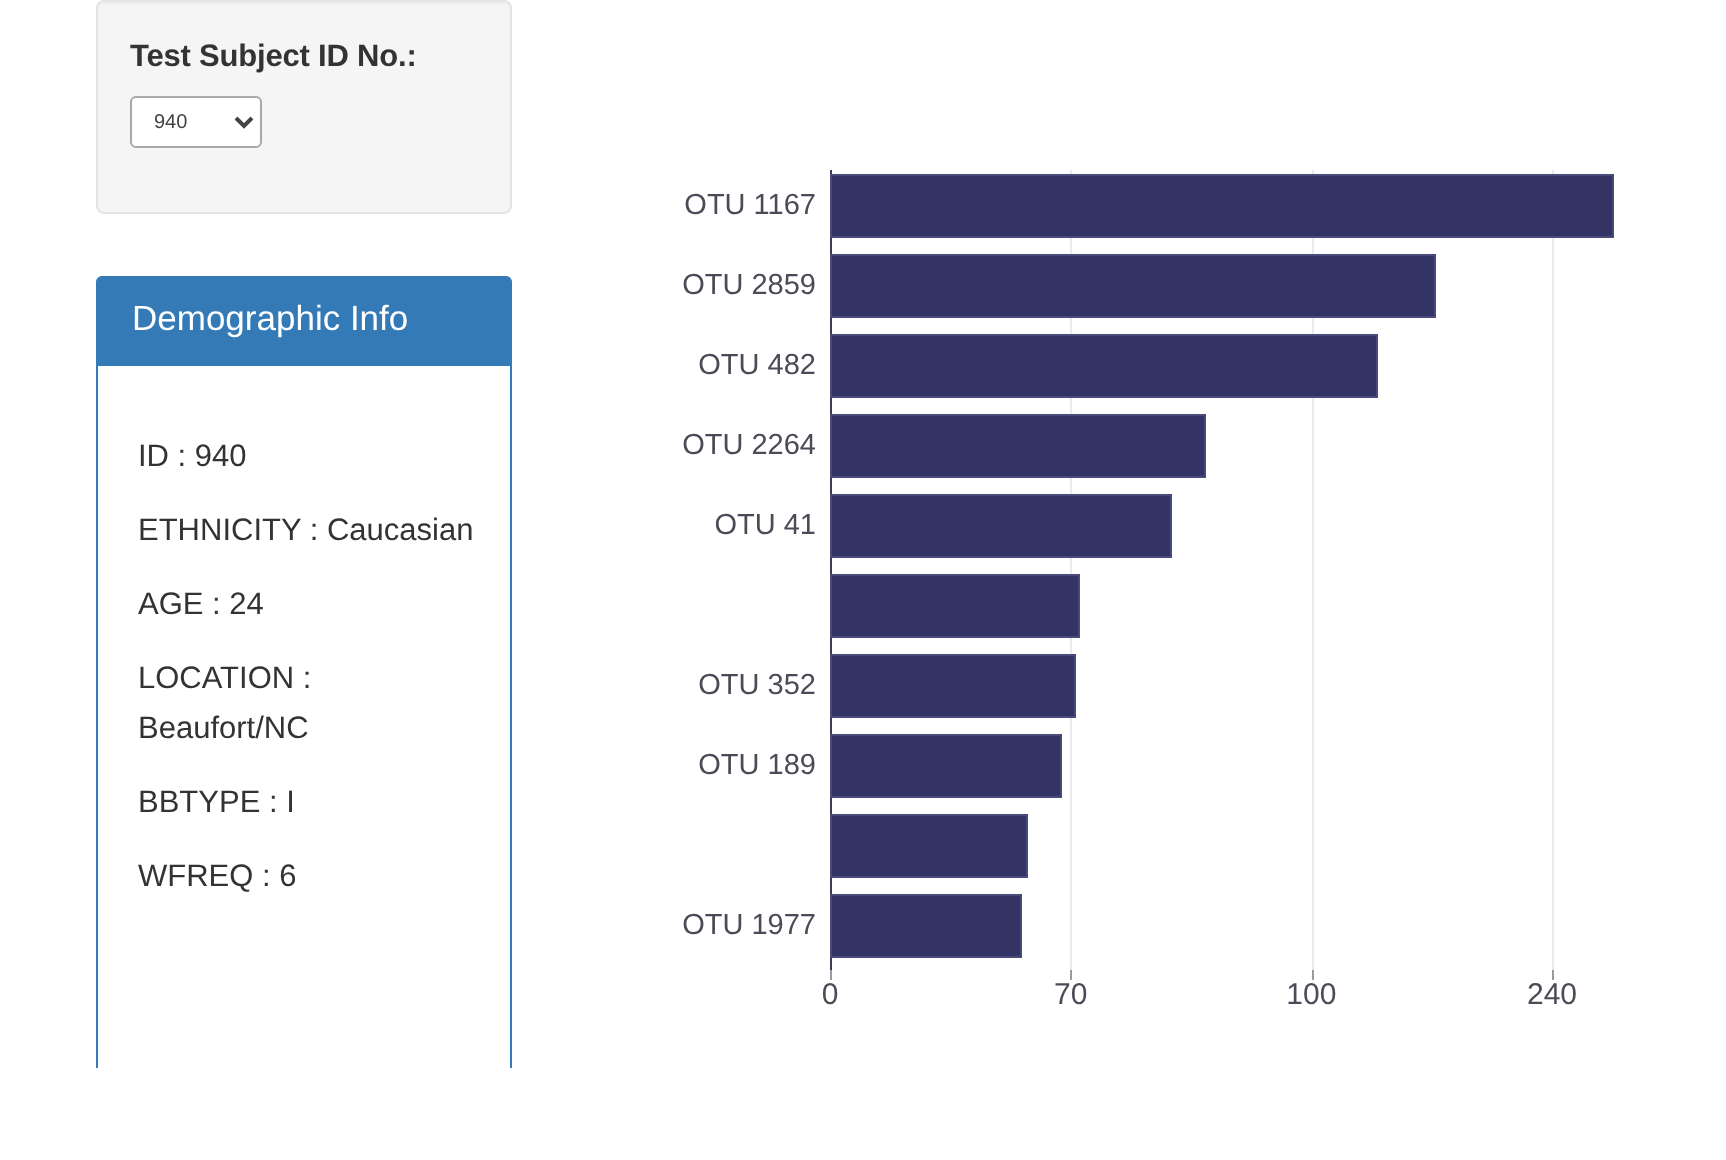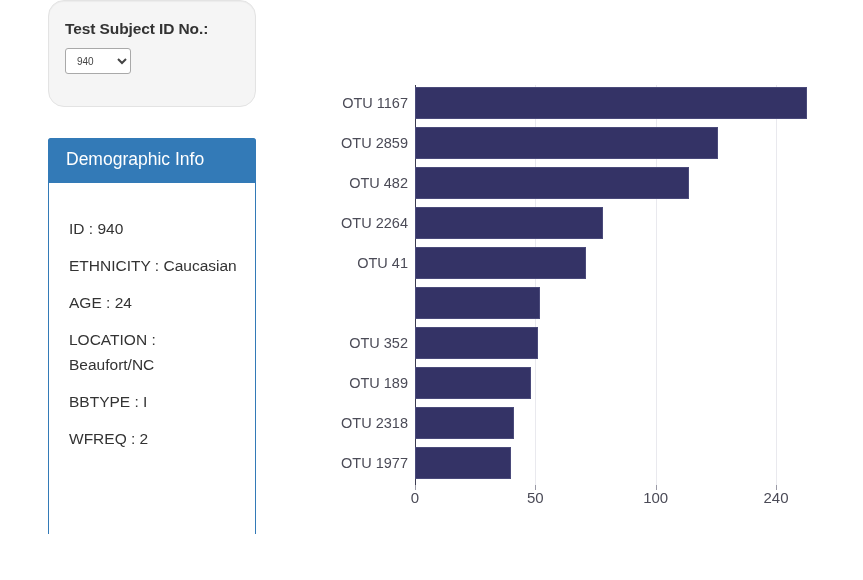--- a/index.html
+++ b/index.html
@@ -21,21 +21,21 @@
     position: absolute;
     left: 48px;
     top: 0px;
     width: 208px;
   }
 
   
   #subject-card {
     background: #f5f5f5;
     border: 1px solid #e3e3e3;
-    border-radius: 16px;
+    border-radius: 4px;
     box-sizing: border-box;
     width: 208px;
     height: 107px;
     padding: 17px 16px 0 16px;
     box-shadow: inset 0 1px 1px rgba(0,0,0,.04);
   }
   #subject-card-title {
     font-size: 15.5px;
     font-weight: bold;
     line-height: 21px;
@@ -187,21 +187,21 @@
   </div>
 
   <div id="demographic-panel">
     <div id="demographic-header">Demographic Info</div>
     <ul id="demographic-list">
       <li>ID : 940</li>
       <li>ETHNICITY : Caucasian</li>
       <li>AGE : 24</li>
       <li>LOCATION : Beaufort/NC</li>
       <li>BBTYPE : I</li>
-      <li>WFREQ : 2</li>
+      <li>WFREQ : 6</li>
     </ul>
   </div>
 </div>
 
 <div id="chart-area">
 
   <div id="plot">
     <div class="axis-line"></div>
     <div id="gridlines">
         <div class="gridline" style="left: 120.333px;"></div>
@@ -234,32 +234,31 @@
         </div>
         <div class="bar-row" style="top: 242px; width: 361px;">
           <div class="bar-label">OTU 352</div>
           <div class="bar" style="width: 122.74px; background: rgb(52, 51, 102);"></div>
         </div>
         <div class="bar-row" style="top: 282px; width: 361px;">
           <div class="bar-label">OTU 189</div>
           <div class="bar" style="width: 115.52px; background: rgb(52, 51, 102);"></div>
         </div>
         <div class="bar-row" style="top: 322px; width: 361px;">
-          <div class="bar-label">OTU 2318</div>
           <div class="bar" style="width: 98.6733px; background: rgb(52, 51, 102);"></div>
         </div>
         <div class="bar-row" style="top: 362px; width: 361px;">
           <div class="bar-label">OTU 1977</div>
           <div class="bar" style="width: 96.2667px; background: rgb(52, 51, 102);"></div>
         </div>
       </div>
     <div id="xticks">
         <div class="xtick-mark" style="left: 0px;"></div>
         <div class="xtick" style="left: 0px;">0</div>
         <div class="xtick-mark" style="left: 120.333px;"></div>
-        <div class="xtick" style="left: 120.333px;">50</div>
+        <div class="xtick" style="left: 120.333px;">70</div>
         <div class="xtick-mark" style="left: 240.667px;"></div>
         <div class="xtick" style="left: 240.667px;">100</div>
         <div class="xtick-mark" style="left: 361px;"></div>
         <div class="xtick" style="left: 361px;">240</div>
       </div>
   </div>
 </div>
 
 </body></html>

